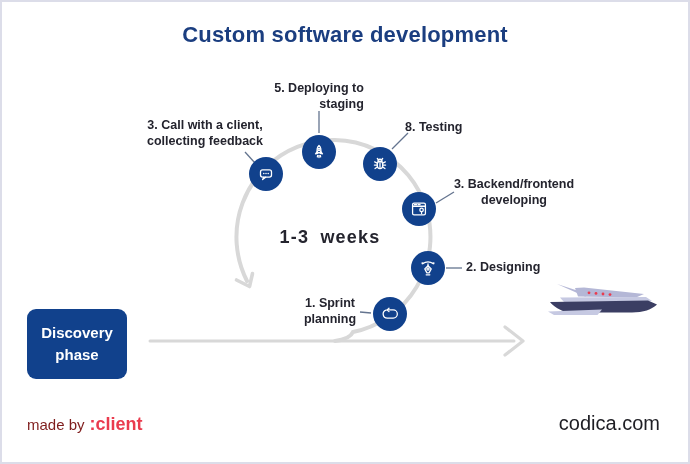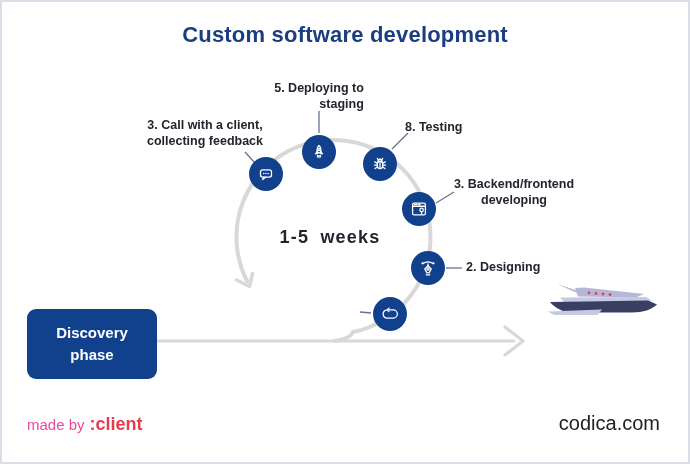--- a/index.html
+++ b/index.html
@@ -16,36 +16,36 @@
   .step-label{
     position:absolute;font-size:12.5px;line-height:16px;font-weight:bold;
     color:var(--dark,#24242e);white-space:pre-line;
   }
   .duration{
     position:absolute;left:258px;top:225px;width:140px;text-align:center;
     font-size:18px;font-weight:bold;color:var(--dark,#24242e);
     letter-spacing:1.2px;word-spacing:5px;
   }
   .discovery{
-    position:absolute;left:25px;top:307px;width:130px;height:70px;
+    position:absolute;left:25px;top:307px;width:100px;height:70px;
     background:var(--blue,#11418c);border-radius:9px;
     display:flex;align-items:center;justify-content:center;text-align:center;
     color:#fff;font-size:15px;font-weight:bold;line-height:1.5;white-space:pre-line;
   }
   .end-group{position:absolute;left:540px;top:279px;width:124px;}
   .yacht{display:block;margin:0 auto;}
   .maintenance{
     margin-top:9px;text-align:center;font-size:17px;line-height:25px;
     font-weight:bold;color:var(--navy,#1b3e80);white-space:pre-line;
   }
   .footer{
     position:absolute;left:25px;right:28px;top:410px;
     display:flex;justify-content:space-between;align-items:baseline;
   }
-  .made-by{font-size:15px;color:#ec4899;margin-top:10px;}
+  .made-by{font-size:15px;color:#7f1d1d;margin-top:10px;}
   .brand{font-size:18px;font-weight:bold;color:var(--red,#ea3b4e);margin-left:5px;}
   .site{font-size:20px;color:#1e1e24;}
 </style>
 </head>
 <body>
 
 <div id="canvas">
 
   <div class="title">Custom software development</div>
 
@@ -105,21 +105,21 @@
         <svg x="253" y="161" width="22" height="22" viewBox="0 0 24 24" fill="none" stroke="#fff" stroke-width="1.4" stroke-linecap="round" stroke-linejoin="round">
           <rect x="6" y="7.5" width="12" height="8" rx="2.3"></rect>
           <path d="M9.6 15.5 8.3 18.1 11.6 15.5"></path>
           <circle cx="9.6" cy="11.5" r=".85" fill="#fff" stroke="none"></circle>
           <circle cx="12" cy="11.5" r=".85" fill="#fff" stroke="none"></circle>
           <circle cx="14.4" cy="11.5" r=".85" fill="#fff" stroke="none"></circle>
         </svg>
       </g>
   </svg>
 
-  <div class="duration">1-5 weeks</div>
+  <div class="duration">1-3 weeks</div>
 
   <div class="discovery">Discovery
 phase</div>
 
   <div class="end-group">
     <svg class="yacht" width="114" height="42" viewBox="0 0 114 42">
       <polygon points="10,3 44,14 38,15.5" style="fill:var(--yacht-light,#b4b7d6)"></polygon>
       <polygon points="28,7 37,6.5 97,13 89,16.5 31,15.5" style="fill:var(--yacht-light,#b4b7d6)"></polygon>
       <polygon points="13,16.5 99,16 105,20 17,21" style="fill:var(--yacht-mid,#c6c9e2)"></polygon>
       <path d="M3 21 L101 19.5 L110 23.5 C105 28.5 96 31.5 85 31.5 L21 31.5 C13 29.5 6.5 25.5 3 21 Z" style="fill:var(--yacht-dark,#3b3e63)"></path>
@@ -131,20 +131,22 @@
     </svg>
   </div>
 
   <div class="footer">
     <div>
       <span class="made-by">made by</span><span class="brand">:client</span>
     </div>
     <div class="site">codica.com</div>
   </div>
 
+<div class="step-label" style="top: 293px; text-align: center; left: 328px; transform: translateX(-50%); white-space: pre;">1. Sprint
+planning</div>
     <div class="step-label" style="top: 257px; text-align: left; left: 464px;">2. Designing</div>
     <div class="step-label" style="top: 174px; text-align: center; left: 512px; transform: translateX(-50%); white-space: pre;">3. Backend/frontend
 developing</div>
     <div class="step-label" style="top: 117px; text-align: left; left: 403px;">8. Testing</div>
     <div class="step-label" style="top: 78px; text-align: right; left: 317px; transform: translateX(-50%); white-space: pre;">5. Deploying to
 staging</div>
     <div class="step-label" style="top: 115px; text-align: center; left: 203px; transform: translateX(-50%); white-space: pre;">3. Call with a client,
 collecting feedback</div>
   </div>
 

